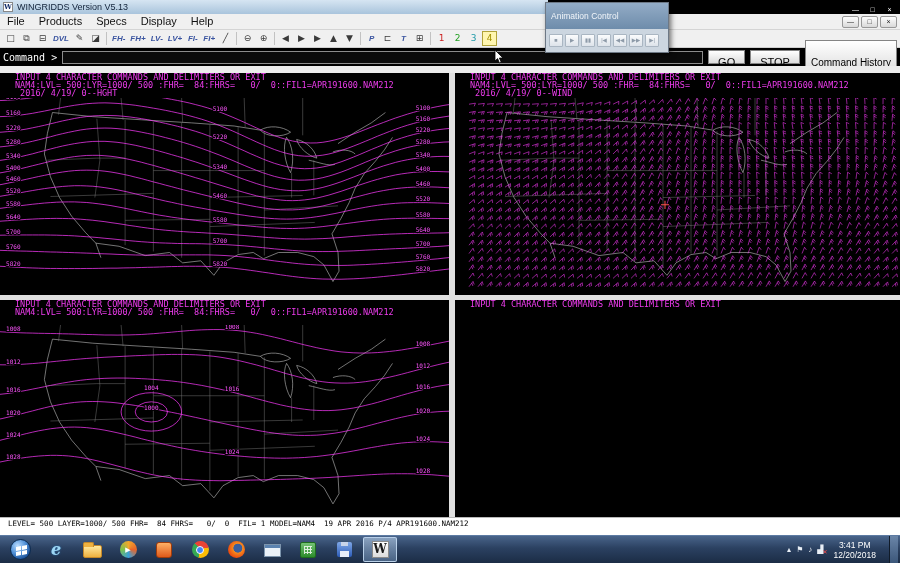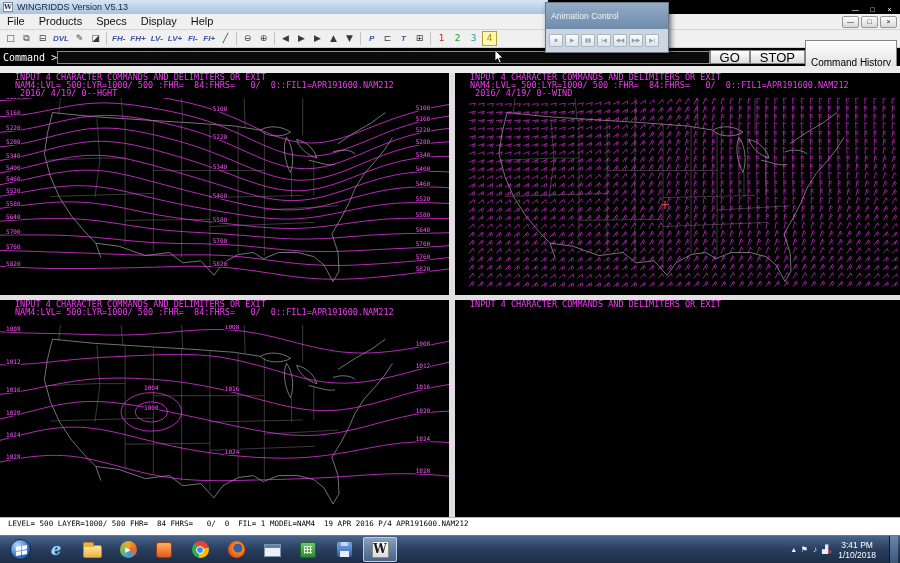--- a/index.html
+++ b/index.html
@@ -27,25 +27,25 @@
   
   .toolbar{height:18px;background:#f0f0f0;display:flex;align-items:center;gap:1px;padding-left:3px;
     border-bottom:1px solid #cfcfcf;flex:none;}
   .tool-btn{min-width:15px;height:15px;border:1px solid transparent;background:transparent;text-align:center;
     font-size:9px;line-height:13px;padding:0 1px;color:#3a3a3a;font-family:"DejaVu Sans",sans-serif;}
   .tool-btn.texty{font:italic bold 8px "Liberation Sans",sans-serif;color:#3b55a0;line-height:13px;}
   .tool-btn.active{background:#fff6b0;border-color:#b0a33a;}
   .tool-sep{width:1px;height:13px;background:#c2c2c2;margin:0 2px;flex:none;}
 
   
-  .commandbar{height:18px;background:#000;display:flex;align-items:center;padding:0 3px;flex:none;}
+  .commandbar{height:18px;background:#000;display:flex;align-items:center;gap:5px;padding:0 3px;flex:none;}
   .cmd-label{color:#fff;font-size:10px;font-family:"DejaVu Sans Mono",monospace;white-space:pre;}
   .cmd-input{flex:1;height:13px;background:#0b0b0b;border:1px solid #8c8c8c;color:#fff;font-size:9px;padding:0 3px;}
-  .cmd-btn{height:14px;font-size:13px;line-height:11px;background:linear-gradient(#ffffff,#dcdcdc);
-    border:1px solid #848484;padding:0 9px;color:#000;}
+  .cmd-btn{height:14px;font-size:11px;line-height:11px;background:linear-gradient(#ffffff,#dcdcdc);
+    border:1px solid #848484;padding:6px 9px;color:#000;}
   .cmd-btn.small{font-size:10px;padding:16px 5px;}
 
   .gap-strip{height:7px;background:#ececec;flex:none;}
 
   
   .panels{height:444px;position:relative;background:#e0e0e0;flex:none;}
   .panel{position:absolute;background:#000;overflow:hidden;}
   #panel0{left:0;top:0;width:449px;height:222px;}
   #panel1{left:455px;top:0;width:445px;height:222px;}
   #panel2{left:0;top:227px;width:449px;height:217px;}
@@ -458,21 +458,21 @@
       </span>
     <span class="tray">
       <span id="tray-icons" style="display:flex;align-items:center;gap:5px;">
           <span class="tray-icon">▴</span>
           <span class="tray-icon">⚑</span>
           <span class="tray-icon">♪</span>
           <span class="tray-icon">▟<span class="tray-badge">✕</span></span>
         </span>
       <span class="clock">
         <span style="display:block">3:41 PM</span>
-        <span style="display:block">1/10/2018</span>
+        <span style="display:block">12/20/2018</span>
       </span>
       <span class="show-desktop"></span>
     </span>
   </div>
 
   <div class="anim-window">
     <div class="anim-title">Animation Control</div>
     <div class="anim-body" id="anim-buttons">
         <button class="anim-btn">■</button>
         <button class="anim-btn">▶</button>

